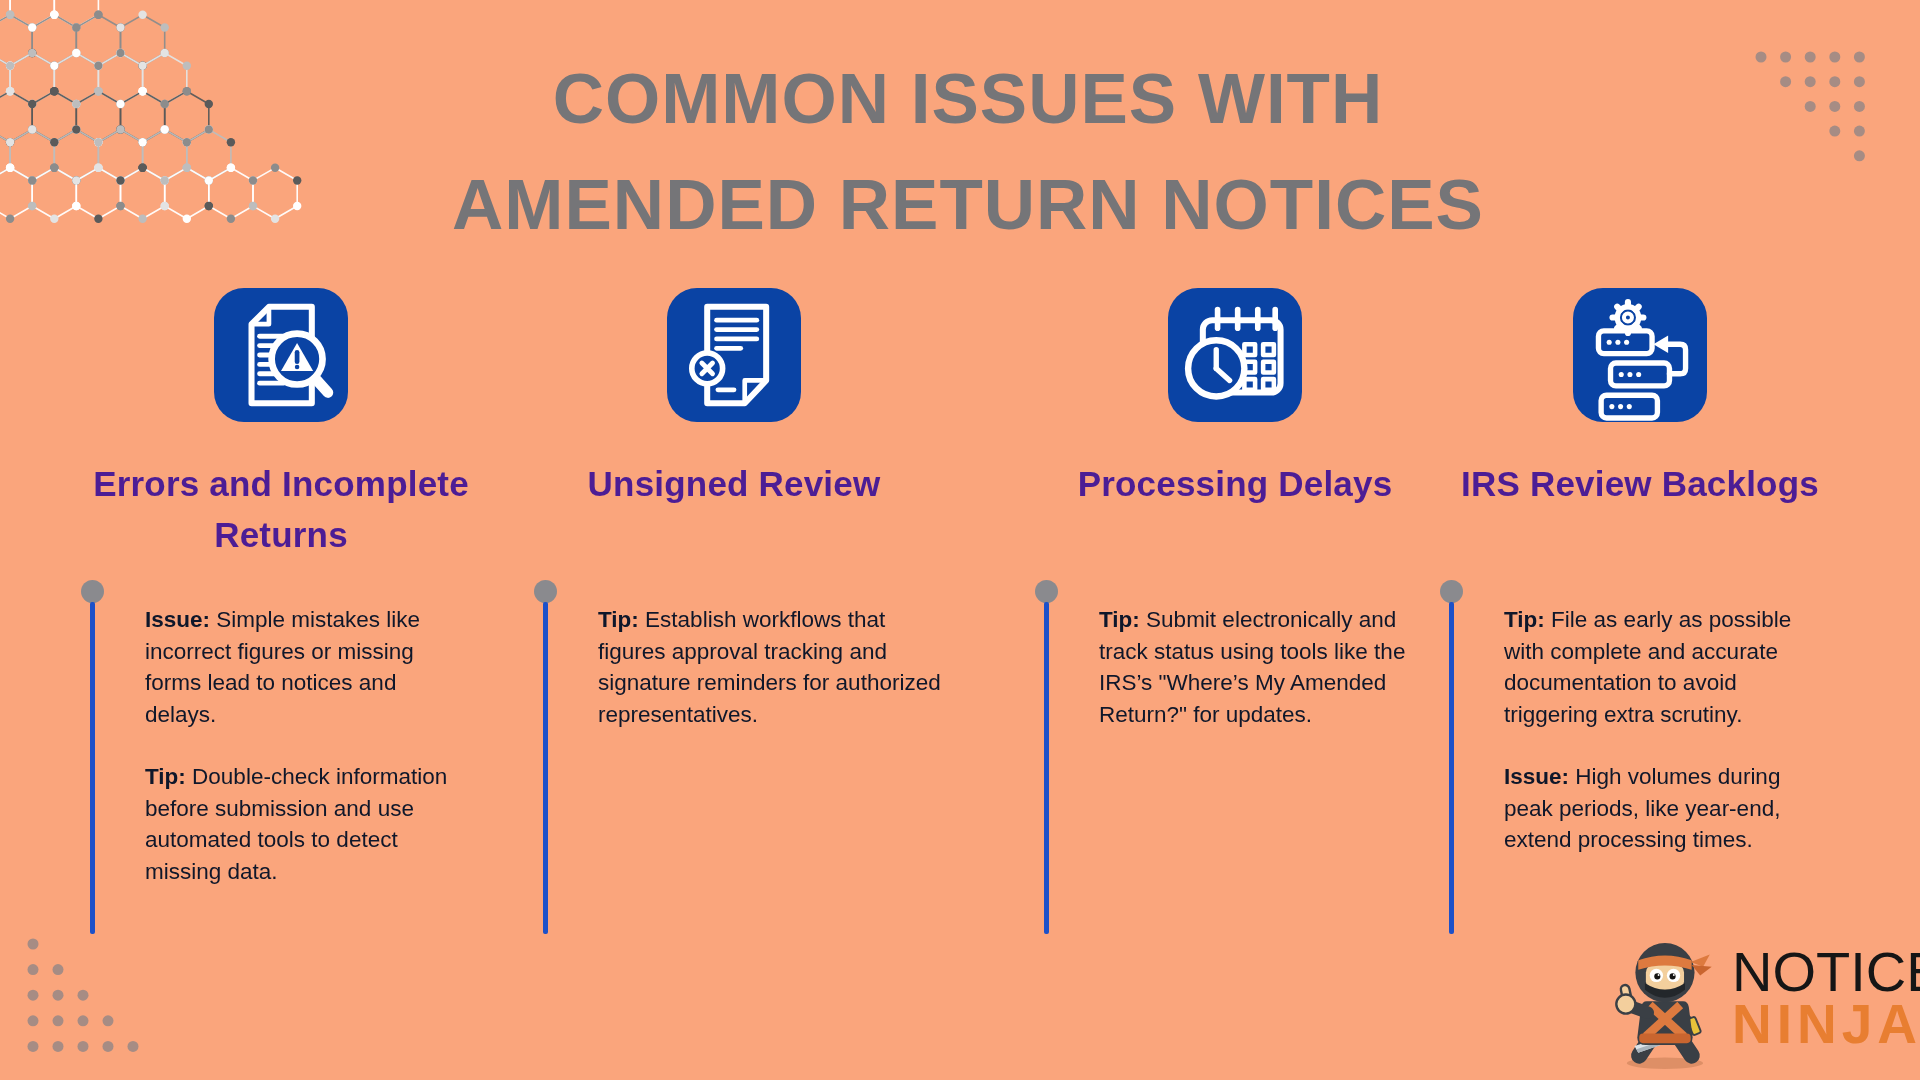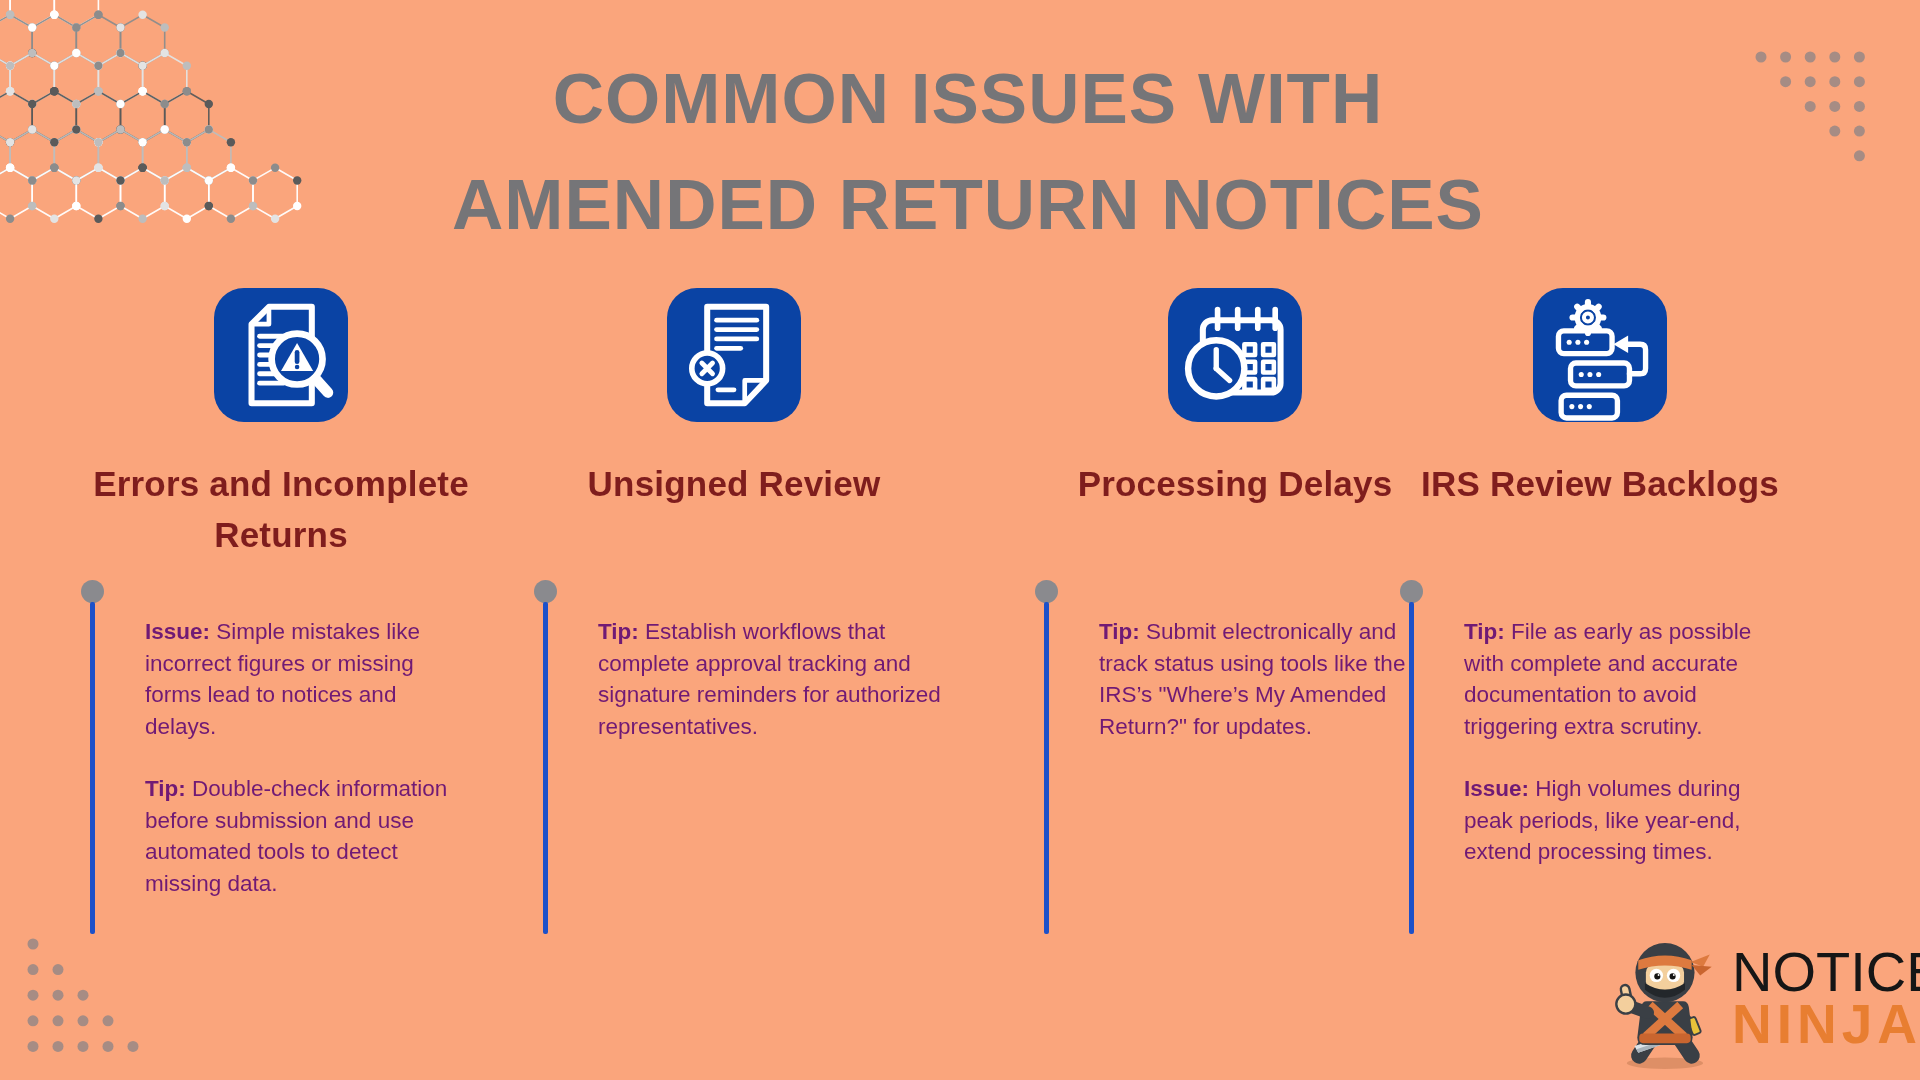--- a/index.html
+++ b/index.html
@@ -17,34 +17,34 @@
   
   .column{position:absolute;top:280px;width:452px;height:680px;}
   .icon-box{
     position:absolute;left:159px;top:8px;width:134px;height:134px;
     background:#0A43A4;border-radius:30px;
     display:flex;align-items:center;justify-content:center;
   }
   .icon-box svg{width:134px;height:134px;}
   .col-heading{
     position:absolute;top:178px;left:0;width:452px;margin:0;text-align:center;
-    font-size:35px;font-weight:700;line-height:51px;color:#7f1d1d;
+    font-size:35px;font-weight:700;line-height:51px;color:#4c1d95;
     white-space:pre-line;letter-spacing:0.2px;
   }
   .timeline-dot{
     position:absolute;left:26px;top:300px;width:23px;height:23px;
     border-radius:50%;background:#8A8A8E;
   }
   .timeline-line{
     position:absolute;left:35px;top:322px;width:5px;height:332px;
     background:#1C51C9;border-radius:2px;
   }
   .col-body{position:absolute;left:90px;top:320px;width:384px;}
   .para{
-    margin:16px 0 31px 0;font-size:22.5px;line-height:31.5px;color:#701a75;
+    margin:4px 0 31px 0;font-size:22.5px;line-height:31.5px;color:#0f172a;
     white-space:pre-line;
   }
   .para b{font-weight:700;}
   
   .logo{position:absolute;left:1596px;top:936px;width:324px;height:144px;}
   .mascot{position:absolute;left:6px;top:2px;width:124px;height:134px;}
   .brand-top{
     position:absolute;left:136px;top:8px;margin:0;
     font-size:56px;font-weight:400;letter-spacing:0px;color:#161616;line-height:56px;
   }
@@ -355,21 +355,21 @@
       <line x1="26" y1="56" x2="34" y2="64" stroke-width="3.6"></line>
       <line x1="34" y1="56" x2="26" y2="64" stroke-width="3.6"></line>
       <line x1="38" y1="76" x2="50" y2="76" stroke-width="3.6"></line>
     </svg>
   </div>
   <h2 class="col-heading">Unsigned Review</h2>
   <span class="timeline-dot"></span>
   <span class="timeline-line"></span>
   <div class="col-body">
     <p class="para"><b>Tip:</b> <span>Establish workflows that
-complete approval tracking and
+figures approval tracking and
 signature reminders for authorized
 representatives.</span></p>
   </div>
 </div>
 
 <div class="column" style="left:1009px;">
   <div class="icon-box">
     <svg viewBox="0 0 100 100" fill="none" stroke="#FFFFFF" stroke-width="4.5" stroke-linecap="round" stroke-linejoin="round">
       <rect x="26" y="24" width="58" height="54" rx="7"></rect>
       <line x1="37" y1="16" x2="37" y2="30" stroke-width="4.2"></line>
@@ -391,21 +391,21 @@
   <span class="timeline-dot"></span>
   <span class="timeline-line"></span>
   <div class="col-body">
     <p class="para"><b>Tip:</b> <span>Submit electronically and
 track status using tools like the
 IRS’s "Where’s My Amended
 Return?" for updates.</span></p>
   </div>
 </div>
 
-<div class="column" style="left:1374px;">
+<div class="column" style="left:1414px;">
   <div class="icon-box">
     <svg viewBox="0 0 100 100" fill="none" stroke="#FFFFFF" stroke-width="4" stroke-linecap="round" stroke-linejoin="round">
       <circle cx="41" cy="22" r="8"></circle>
       <circle cx="41" cy="22" r="3" stroke-width="3"></circle>
       <line x1="41" y1="10.5" x2="41" y2="13.5" stroke-width="4.6"></line>
       <line x1="41" y1="30.5" x2="41" y2="33.5" stroke-width="4.6"></line>
       <line x1="29.5" y1="22" x2="32.5" y2="22" stroke-width="4.6"></line>
       <line x1="49.5" y1="22" x2="52.5" y2="22" stroke-width="4.6"></line>
       <line x1="33" y1="14" x2="35.2" y2="16.2" stroke-width="4.6"></line>
       <line x1="46.8" y1="27.8" x2="49" y2="30" stroke-width="4.6"></line>

